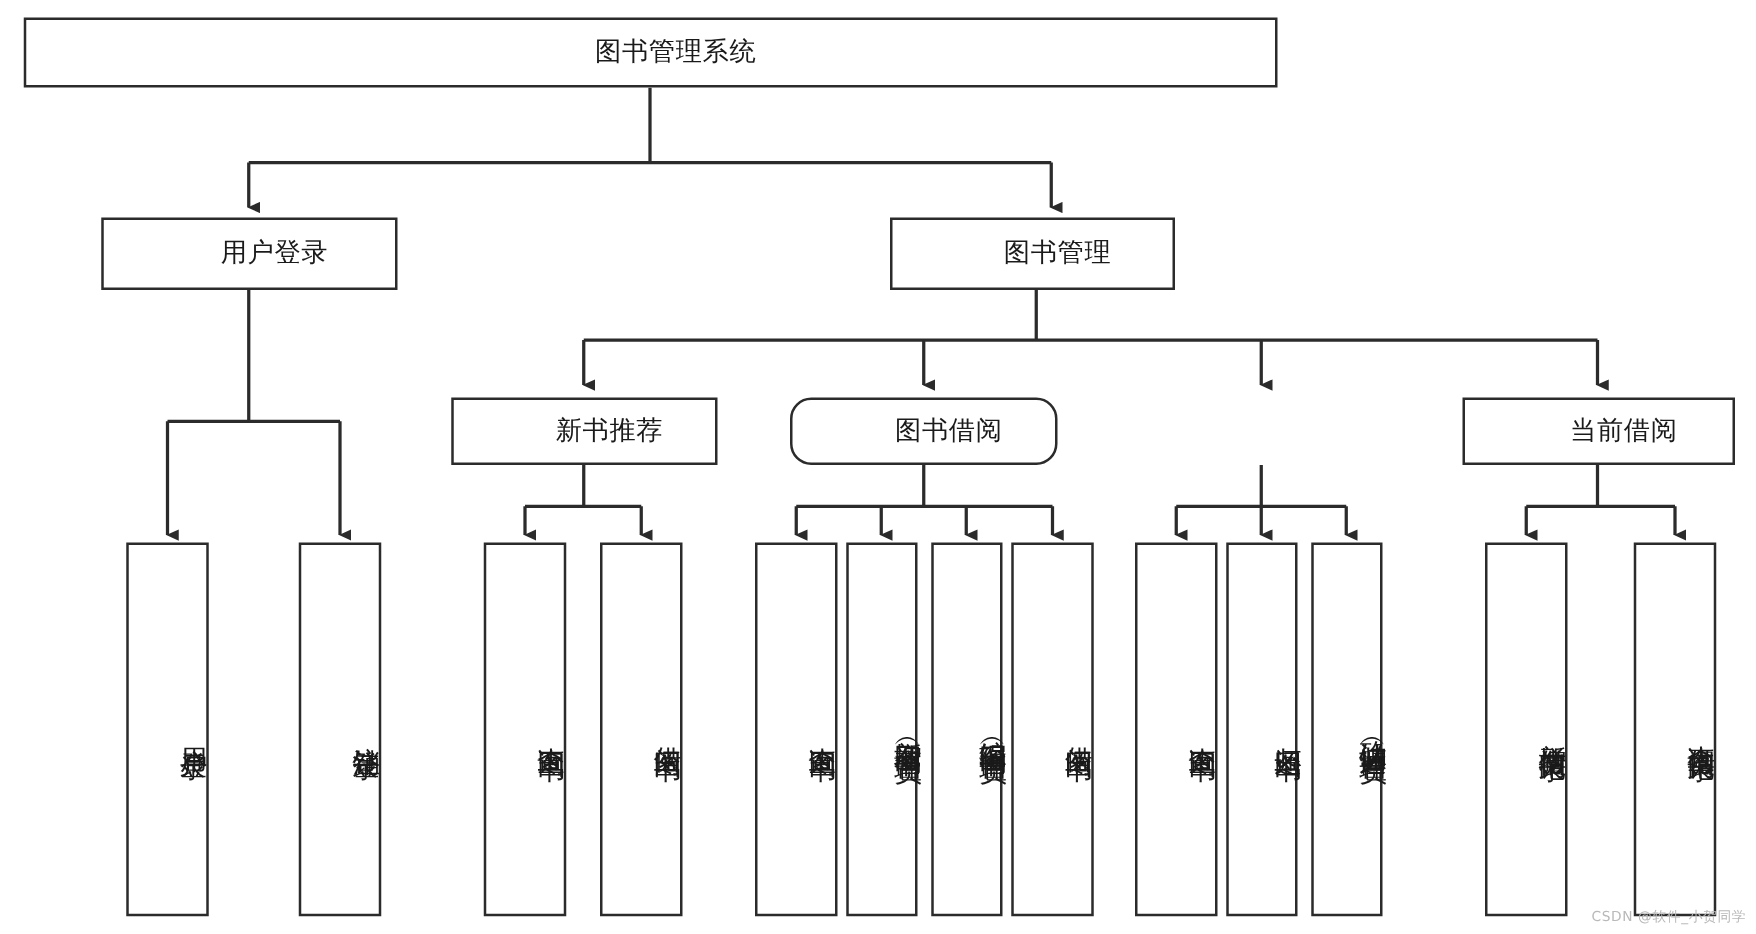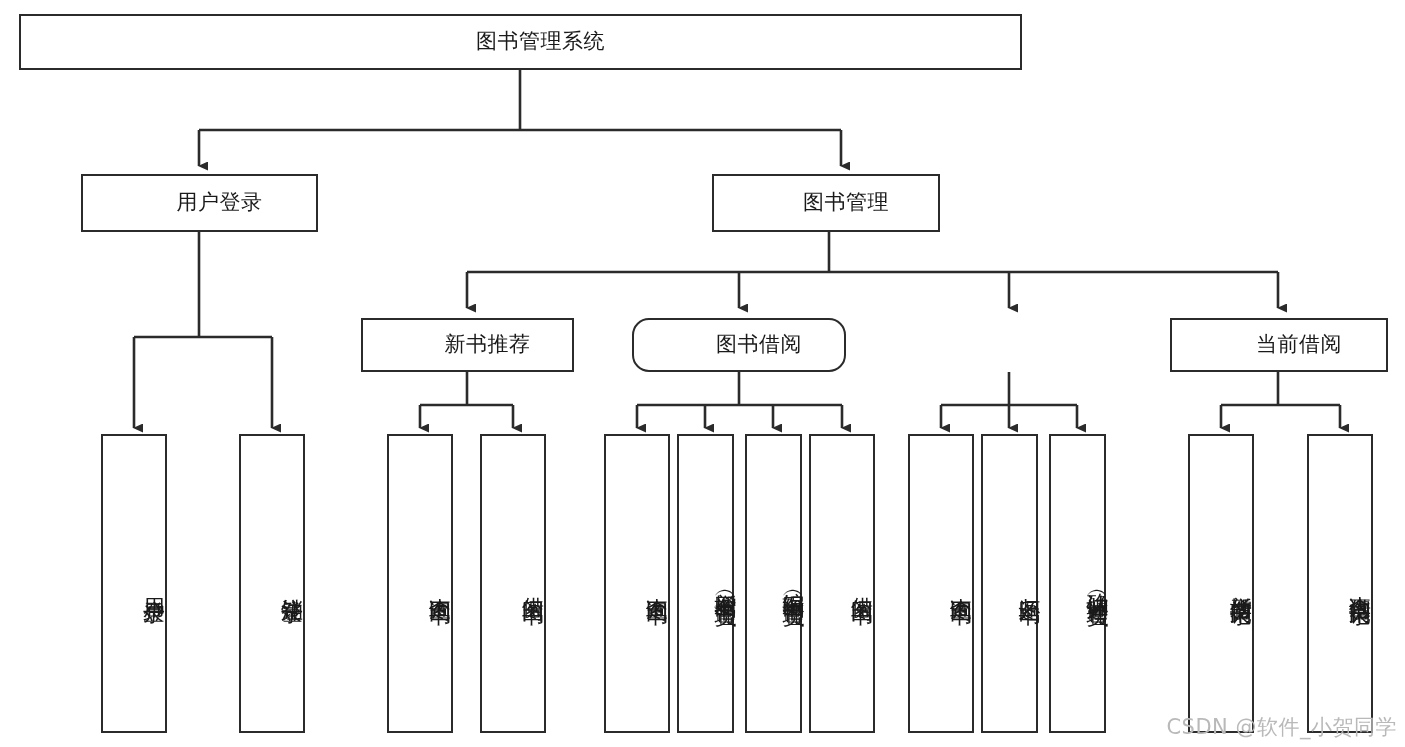--- a/index.html
+++ b/index.html
@@ -56,21 +56,21 @@
     text-orientation: upright;
     font-size: 22px;
     line-height: 1.18;
     letter-spacing: 2px;
     white-space: nowrap;
   }
   #watermark {
     position: absolute;
     right: 8px;
     bottom: 6px;
-    font-size: 21px;
+    font-size: 11px;
     color: #b9b9b9;
     white-space: nowrap;
     letter-spacing: 0.5px;
   }
 </style>
 </head>
 <body>
 
 <div id="canvas">
 

